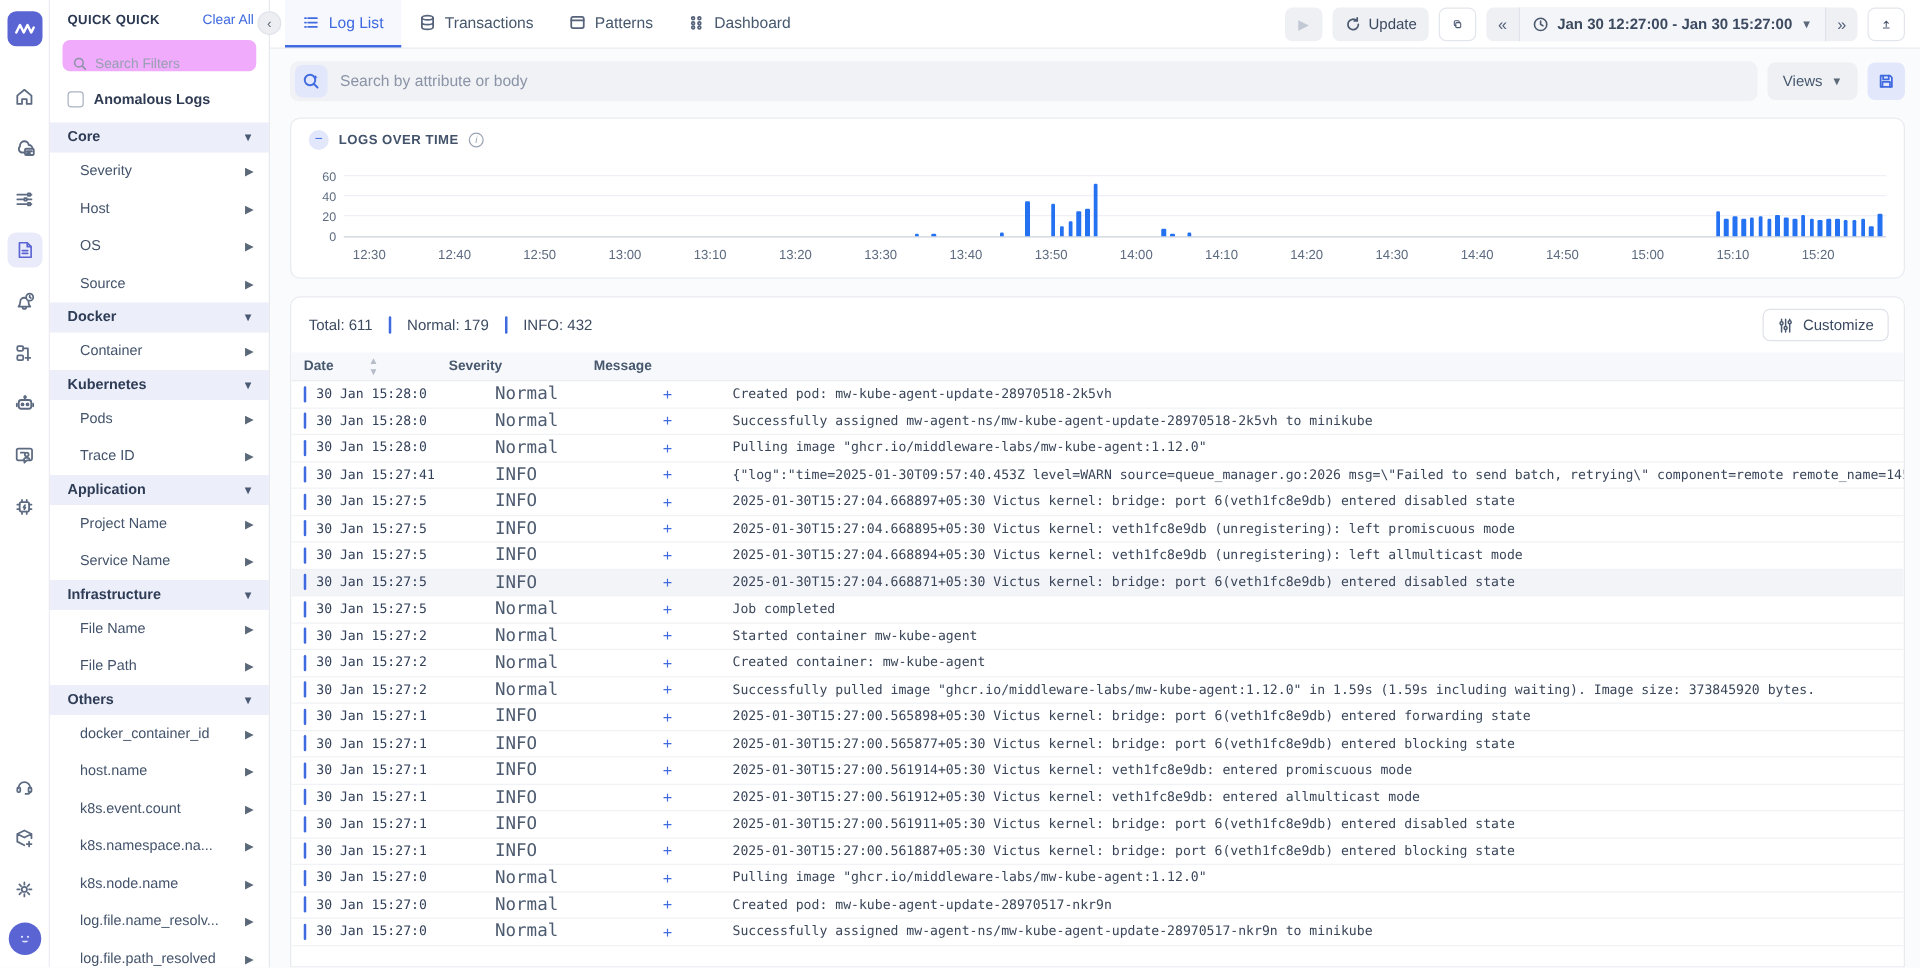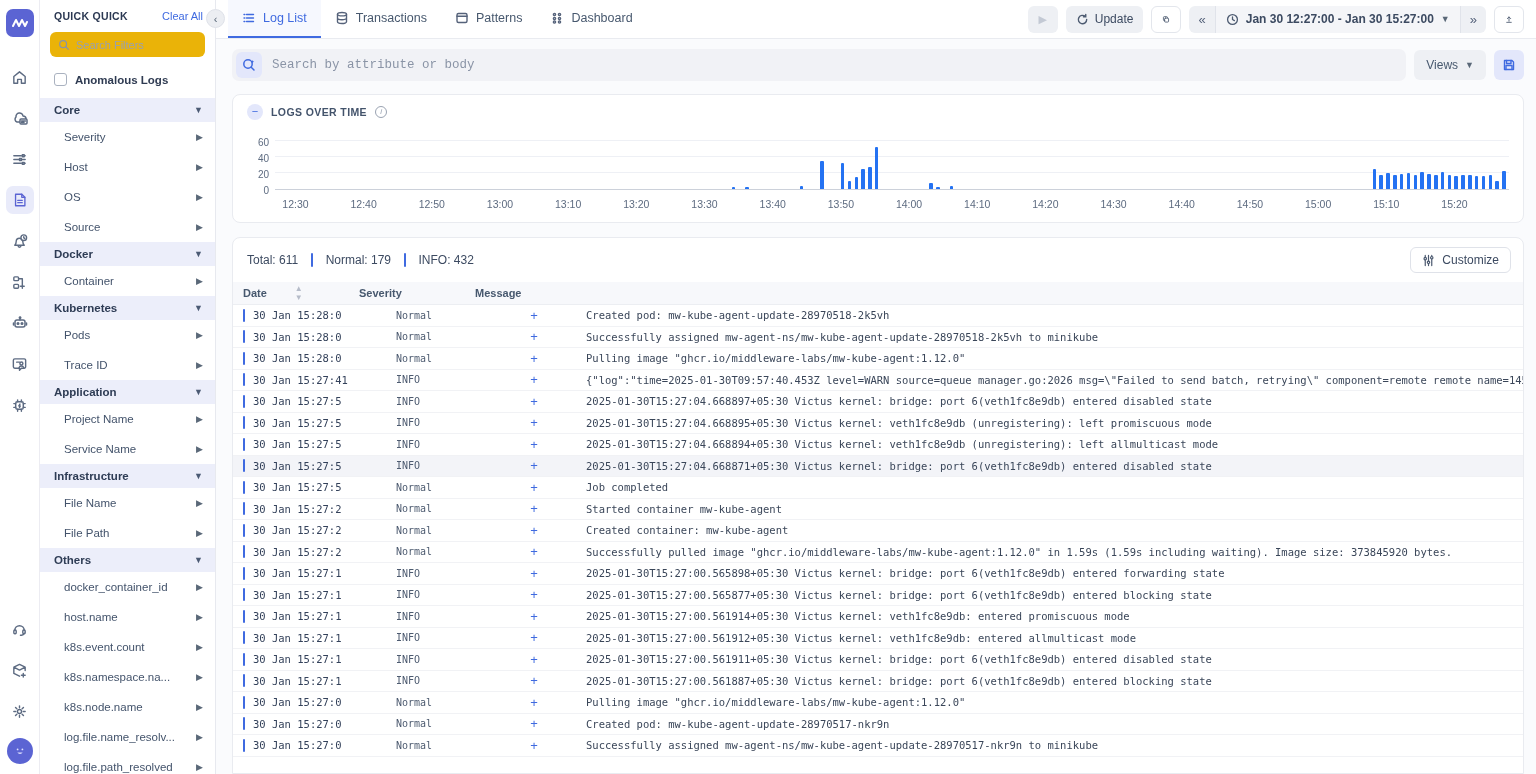--- a/index.html
+++ b/index.html
@@ -23,22 +23,22 @@
 
   
   .sidebar { width:176px; flex:0 0 176px; background:#fff; border-right:1px solid #e7e9ef;
     position:relative; padding-top:8px; }
   .sb-head { display:flex; align-items:center; justify-content:space-between; padding:2px 12px 8px 14px; }
   .sb-title { font-size:10.5px; font-weight:bold; letter-spacing:.3px; color:#2b3852; }
   .clear-all { font-size:11px; color:#3f6ae0; cursor:pointer; }
   .collapse-btn { position:absolute; top:9px; right:-10px; width:19px; height:19px; border-radius:50%;
     background:#eceef2; border:1px solid #dfe2e9; color:#5a6878; font-size:11px; display:flex;
     align-items:center; justify-content:center; cursor:pointer; z-index:6; }
-  .sb-search { margin:2px 10px 10px; height:25px; background:#eab308; border-radius:6px;
-    display:flex; align-items:center; padding:0 8px; gap:6px; }
+  .sb-search { margin:2px 10px 10px; height:25px; background:#f0abfc; border-radius:6px;
+    display:flex; align-items:flex-end; padding:0 8px; gap:6px; }
   .sb-search input { border:none; background:transparent; outline:none; width:110px;
     font-size:11px; color:#3c4a61; font-family:"Liberation Sans",sans-serif; }
   .sb-search input::placeholder { color:#97a0b1; }
   .anom { display:flex; align-items:center; gap:8px; padding:6px 14px 12px; cursor:pointer; }
   .cbx { width:13px; height:13px; border:1.4px solid #aab2c0; border-radius:3px; background:#fff; }
   .anom-label { font-size:11.5px; font-weight:bold; color:#2f3b52; }
   .sec-head { height:24px; background:#eceefa; display:flex; align-items:center;
     justify-content:space-between; padding:0 12px 0 14px; cursor:pointer; }
   .sec-head .lbl { font-size:11.5px; font-weight:bold; color:#2e3c55; }
   .sec-head .chev { font-size:9px; color:#4b5a74; }
@@ -74,21 +74,21 @@
   .time-text { font-size:12px; color:#3c4a61; white-space:nowrap; }
   .time-mid .chev { font-size:9px; color:#5a6878; }
 
   .searchrow { display:flex; align-items:center; gap:8px; padding:10px 12px 10px 16px; flex:0 0 52px; }
   .search-box { flex:1; height:32px; background:#f1f2f6; border-radius:7px; display:flex;
     align-items:center; padding:0 8px 0 4px; gap:10px; }
   .ai-badge { width:26px; height:26px; border-radius:6px; background:#e3e7fb; display:flex;
     align-items:center; justify-content:center; }
   .ai-badge svg { stroke:#3f6ae0; fill:none; stroke-width:1.5; stroke-linecap:round; }
   .search-box input { flex:1; border:none; background:transparent; outline:none; font-size:12.5px;
-    color:#4d7c0f; font-family:Liberation Mono, monospace; }
+    color:#4d7c0f; font-family:Liberation Sans, sans-serif; }
   .search-box input::placeholder { color:#8a94a6; }
   .views-btn { height:30px; background:#eef0f4; border-radius:6px; display:flex; align-items:center;
     gap:7px; padding:0 12px; font-size:12px; color:#47586e; cursor:pointer; }
   .views-btn .chev { font-size:9px; color:#5a6878; }
   .save-btn { width:30px; height:30px; background:#e3e7fb; border-radius:6px; display:flex;
     align-items:center; justify-content:center; cursor:pointer; }
   .save-btn svg { stroke:#3f6ae0; fill:none; stroke-width:1.4; stroke-linecap:round; stroke-linejoin:round; }
 
   
   .chart-card { margin:3px 12px 0 16px; background:#fff; border:1px solid #e9ebf0;
@@ -124,21 +124,21 @@
   .c-plus { width:30px; flex:0 0 30px; text-align:center; color:#3f6ae0; font-size:13px; cursor:pointer; }
   .c-msg  { flex:1; min-width:0; white-space:nowrap; overflow:hidden; }
   .sort-ic { font-size:8px; color:#b6bcc9; margin-left:28px; font-weight:normal; }
   .rows { flex:1; overflow:hidden; }
   .row { display:flex; align-items:center; height:21.5px; border-bottom:1px solid #f1f2f5;
     cursor:pointer;gap:37px; }
   .row.hl { background:#f3f4f8; }
   .tick { display:inline-block; width:2px; height:13px; background:#3f6ae0; margin-right:8px; border-radius:1px; }
   .mono { font-family:"DejaVu Sans Mono", monospace; }
   .row .c-date { font-size:10.5px; color:#33415a; }
-  .row .c-sev { font-size:10px; color:#4d5b70; }
+  .row .c-sev { font-size:14px; color:#4d5b70; }
   .row .c-msg { font-size:10.5px; color:#3a4659; }
 </style>
 </head>
 <body>
 
 <div class="app">
 
   <div class="rail">
     <div class="logo">
       <svg width="18" height="18" viewBox="0 0 18 18">

